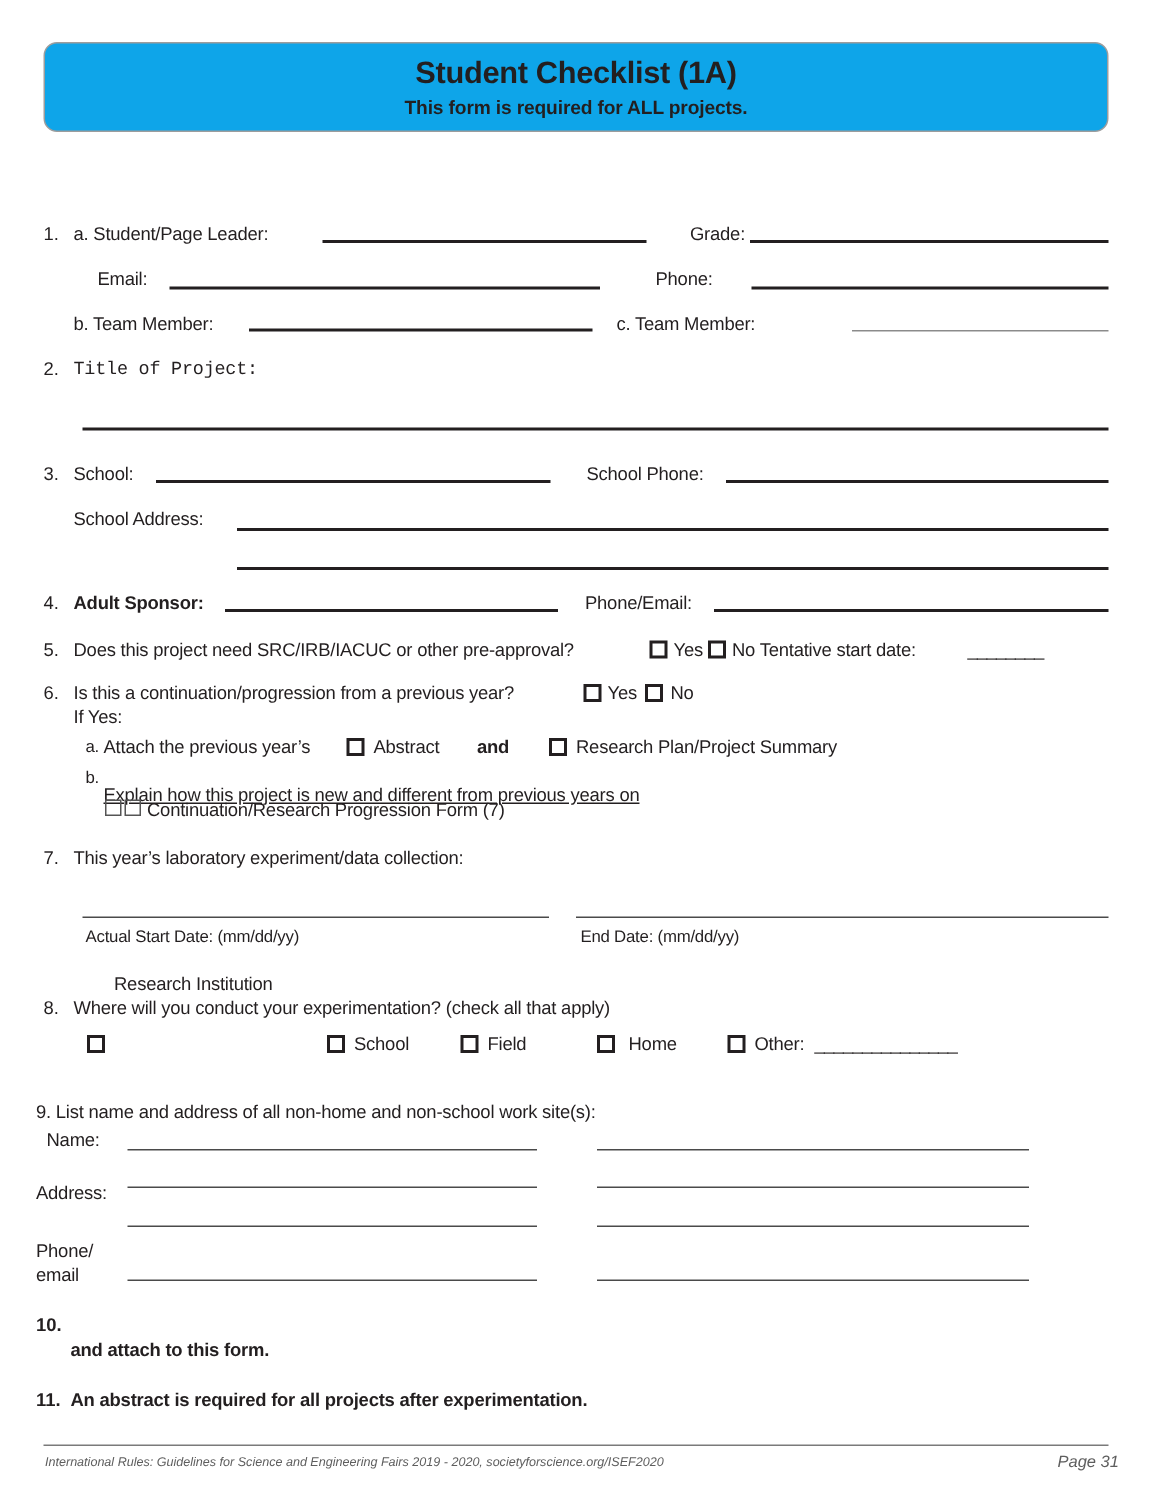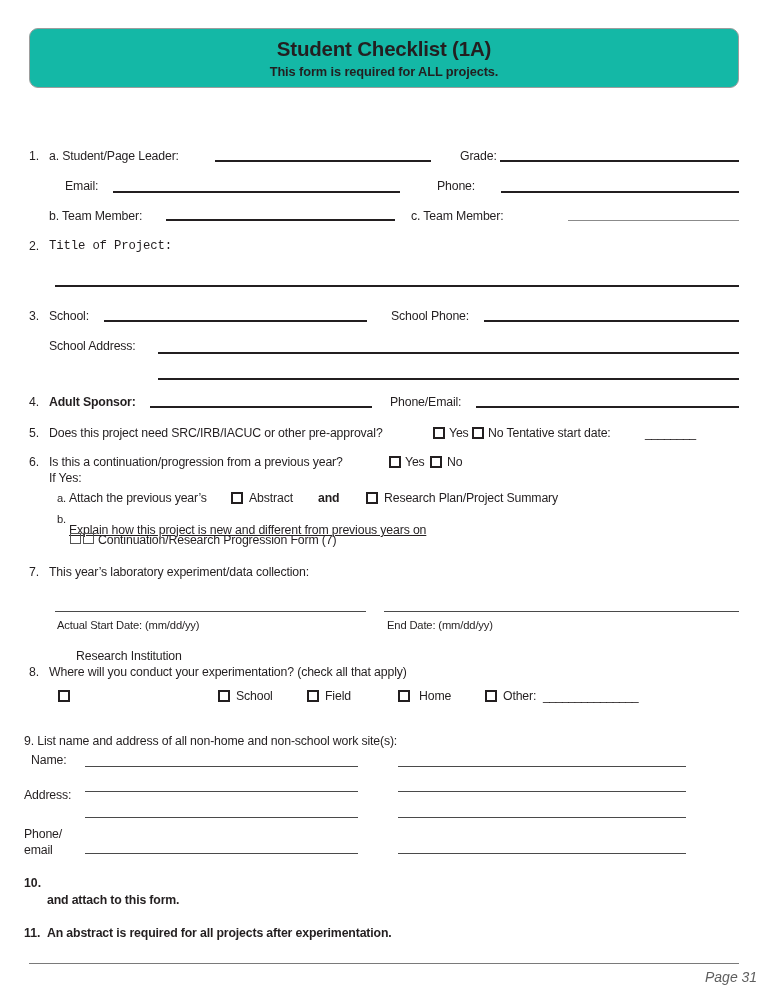--- a/index.html
+++ b/index.html
@@ -21,21 +21,21 @@
     inset: 0;
   }
 
   
   .title-banner {
     position: absolute;
     left: 29px;
     top: 28px;
     width: 710px;
     height: 60px;
-    background: #14b8a6;
+    background: #0ea5e9;
     border: 1px solid #9d9d9d;
     border-radius: 9px;
     box-sizing: border-box;
     display: flex;
     flex-direction: column;
     align-items: center;
     justify-content: center;
   }
   .title-main {
     font-size: 20.5px;
@@ -122,21 +122,21 @@
     font-size: 8.4px;
     font-style: italic;
     color: #5e5e5e;
     white-space: pre;
     line-height: 1;
   }
   .footer-right {
     position: absolute;
     left: 705px;
     top: 970px;
-    font-size: 14px;
+    font-size: 11px;
     font-style: italic;
     color: #5e5e5e;
     white-space: pre;
     line-height: 1;
   }
 </style>
 </head>
 <body>
 
 <div class="page">
@@ -264,15 +264,16 @@
   <div class="line mid" style="left:85px; top:853px; width:273px;"></div>
   <div class="line mid" style="left:398px; top:853px; width:288px;"></div>
 
   <div class="num bold" style="left:24px; top:877px;">10.</div>
   <div class="t bold" style="left:47px; top:894px;">and attach to this form.</div>
 
   <div class="num bold" style="left:24px; top:927px;">11.</div>
   <div class="t bold" style="left:47px; top:927px;">An abstract is required for all projects after experimentation.</div>
 
   <div class="footer-rule"></div>
+  <div class="footer-left">International Rules: Guidelines for Science and Engineering Fairs 2019 - 2020, societyforscience.org/ISEF2020</div>
   <div class="footer-right">Page 31</div>
 
 </div>
 
 </body></html>

